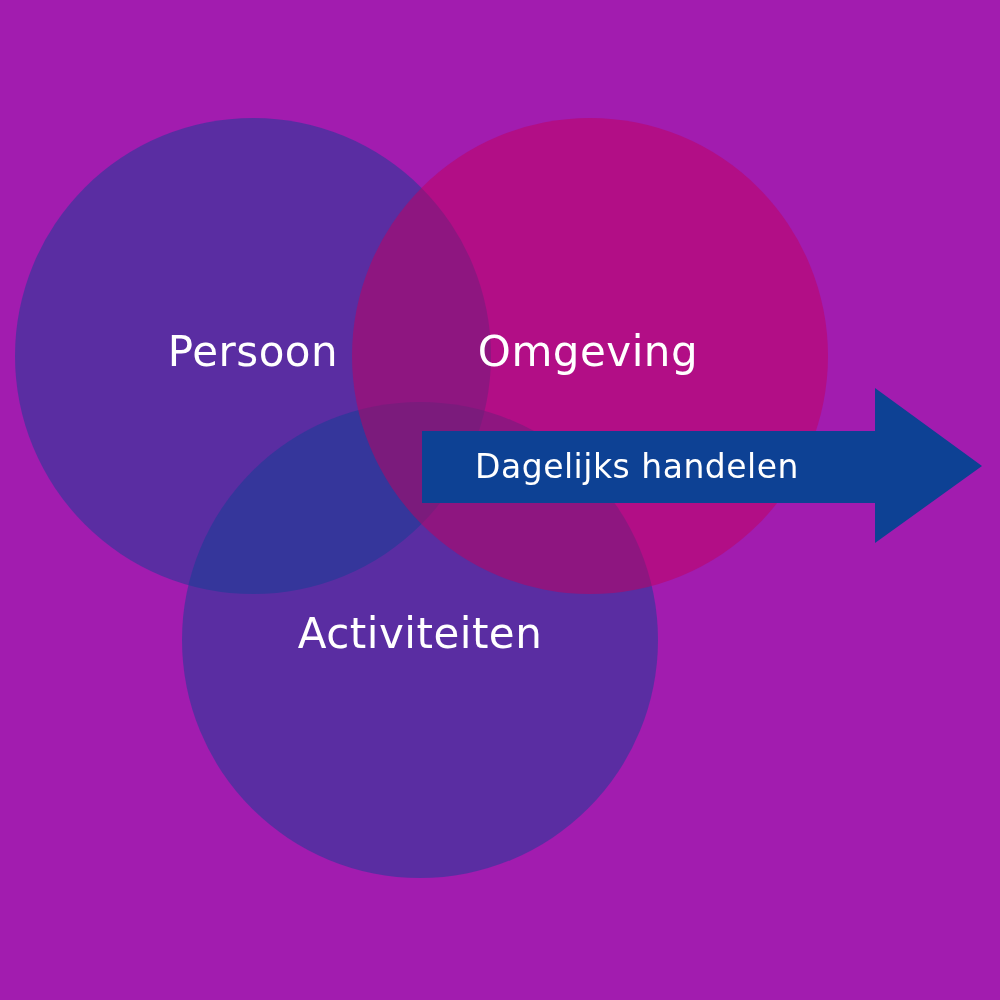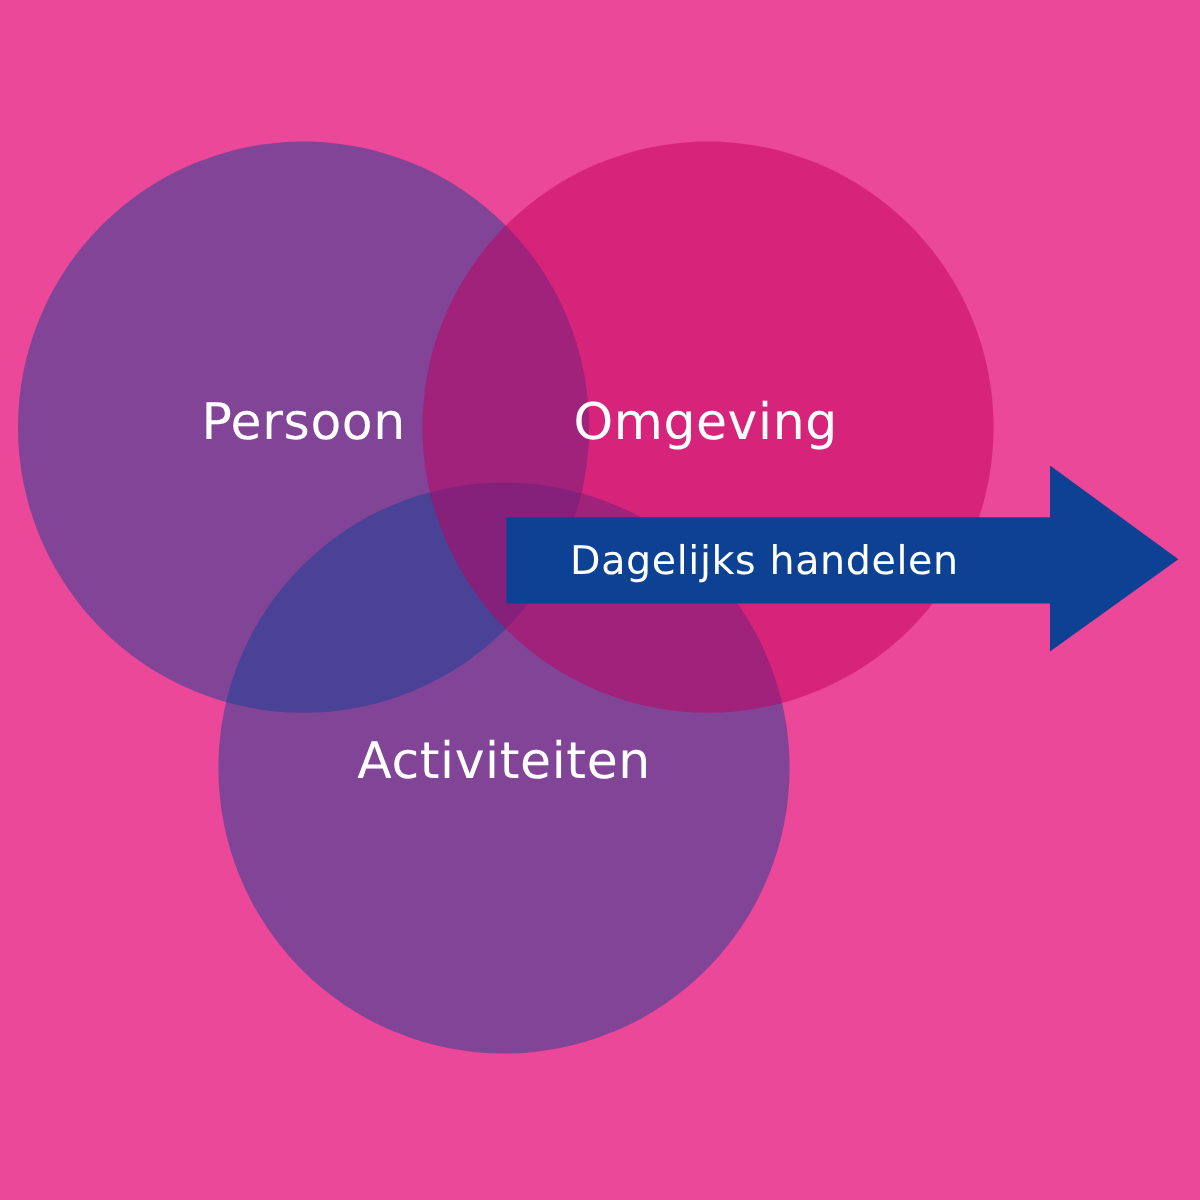--- a/index.html
+++ b/index.html
@@ -8,21 +8,21 @@
     width: 1000px;
     height: 1000px;
     background: #ffffff;
     font-family: "DejaVu Sans", "Liberation Sans", sans-serif;
     overflow: hidden;
   }
   .stage {
     position: relative;
     width: 1000px;
     height: 1000px;
-    background: #ec4899;
+    background: #a21caf;
   }
   svg { display: block; }
   .circle-blue { fill-opacity: 0.48; }
   .circle-pink { fill-opacity: 0.50; }
   .circle-label {
     font-size: 42px;
     font-weight: 400;
     text-anchor: middle;
     letter-spacing: 0.5px;
   }

